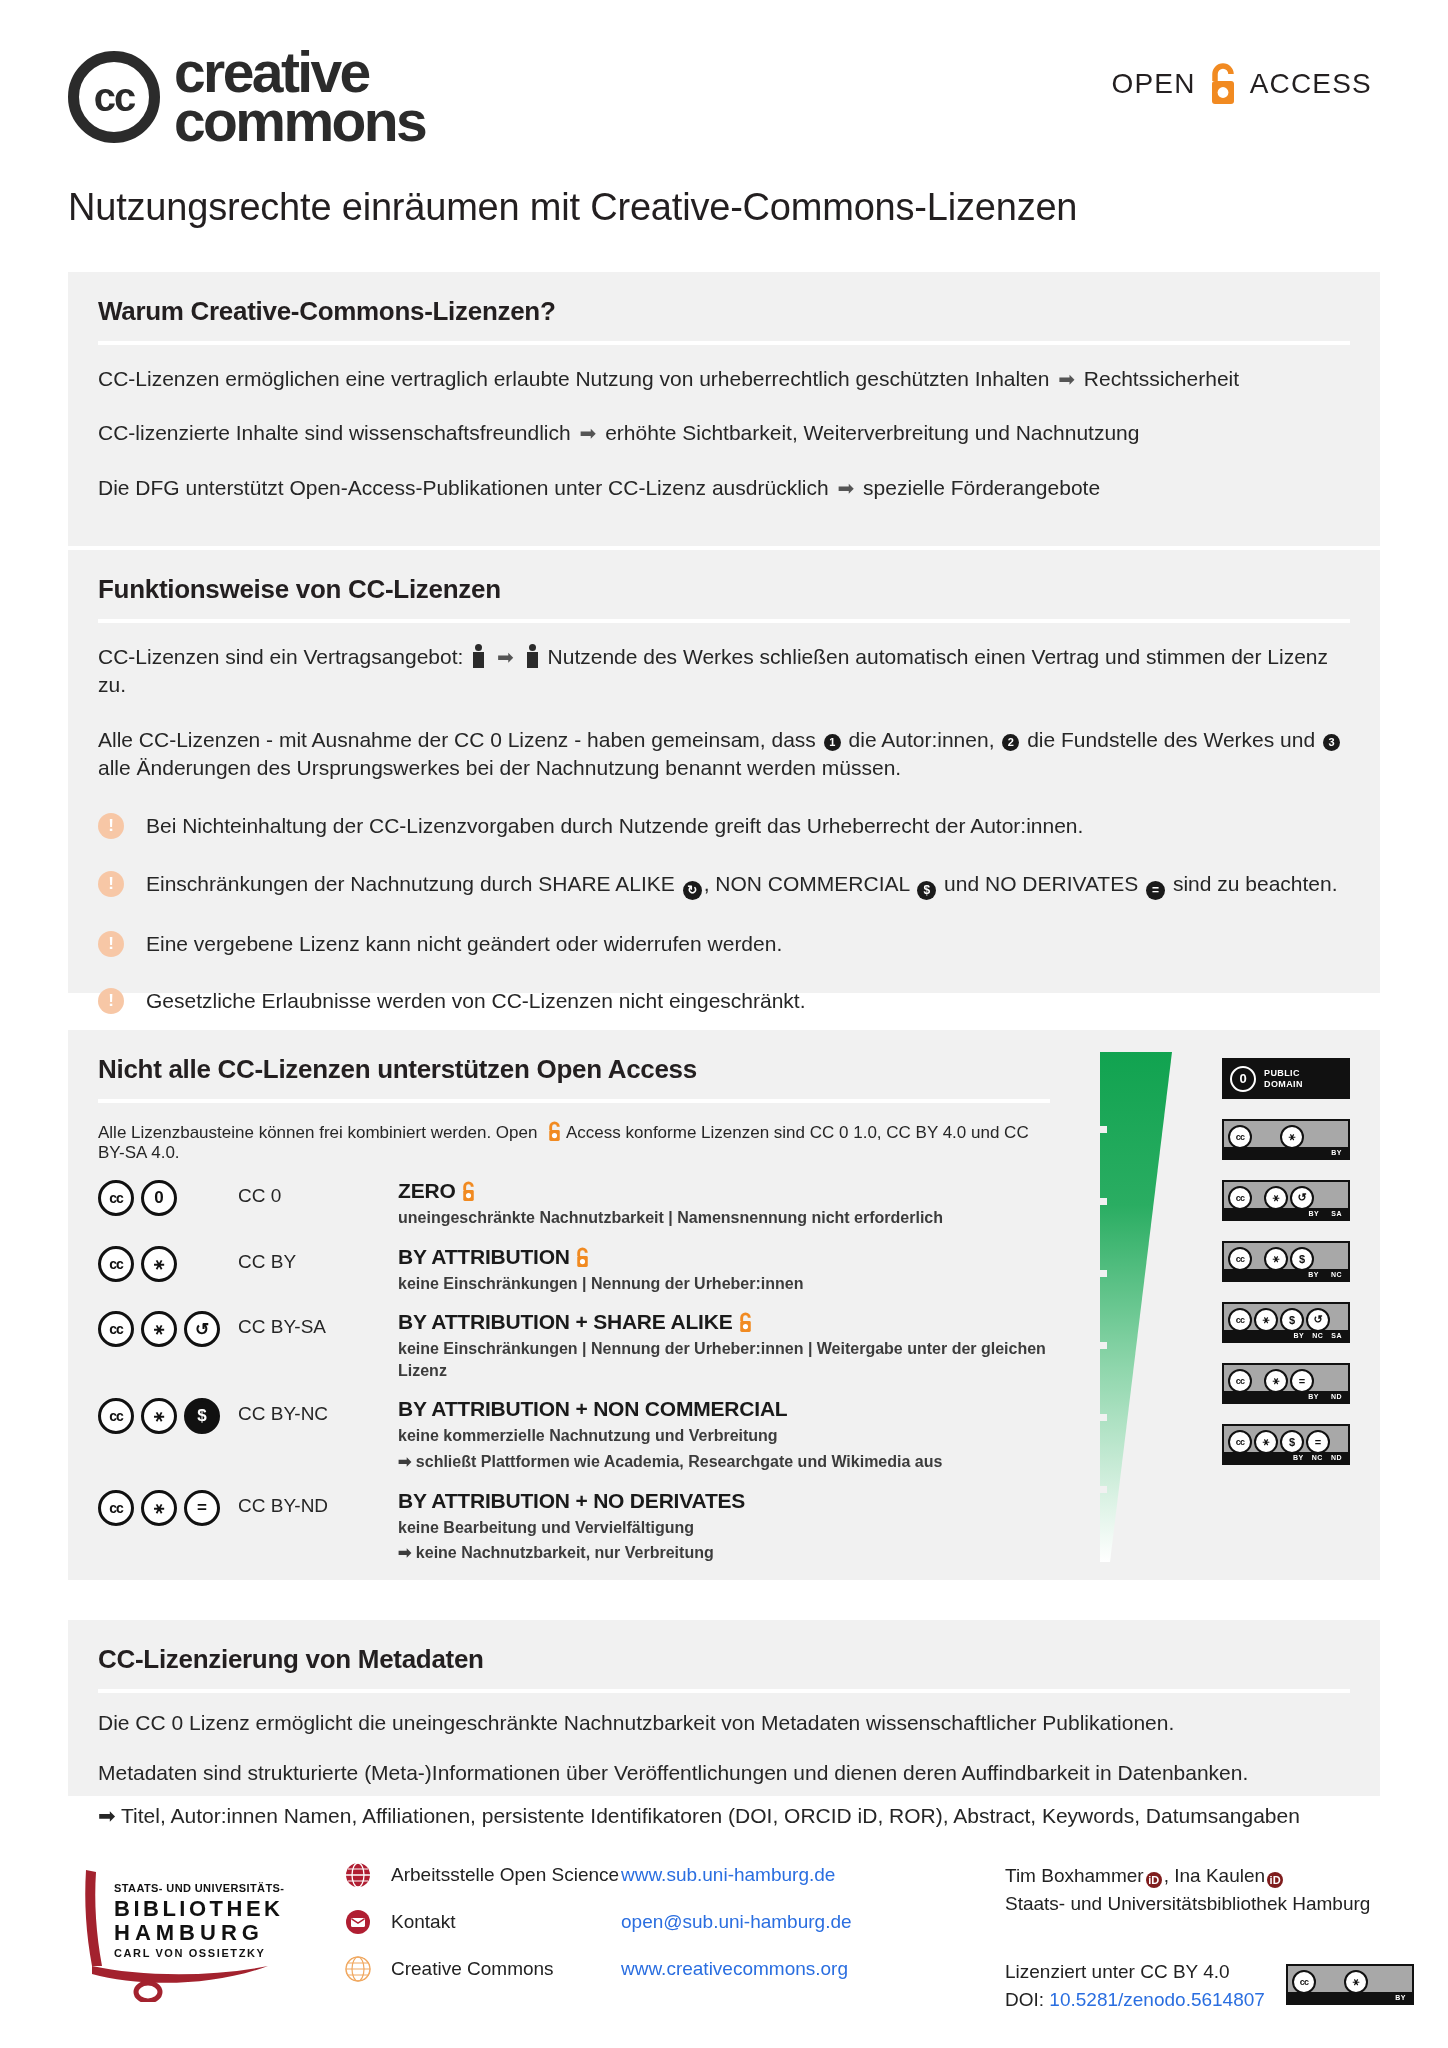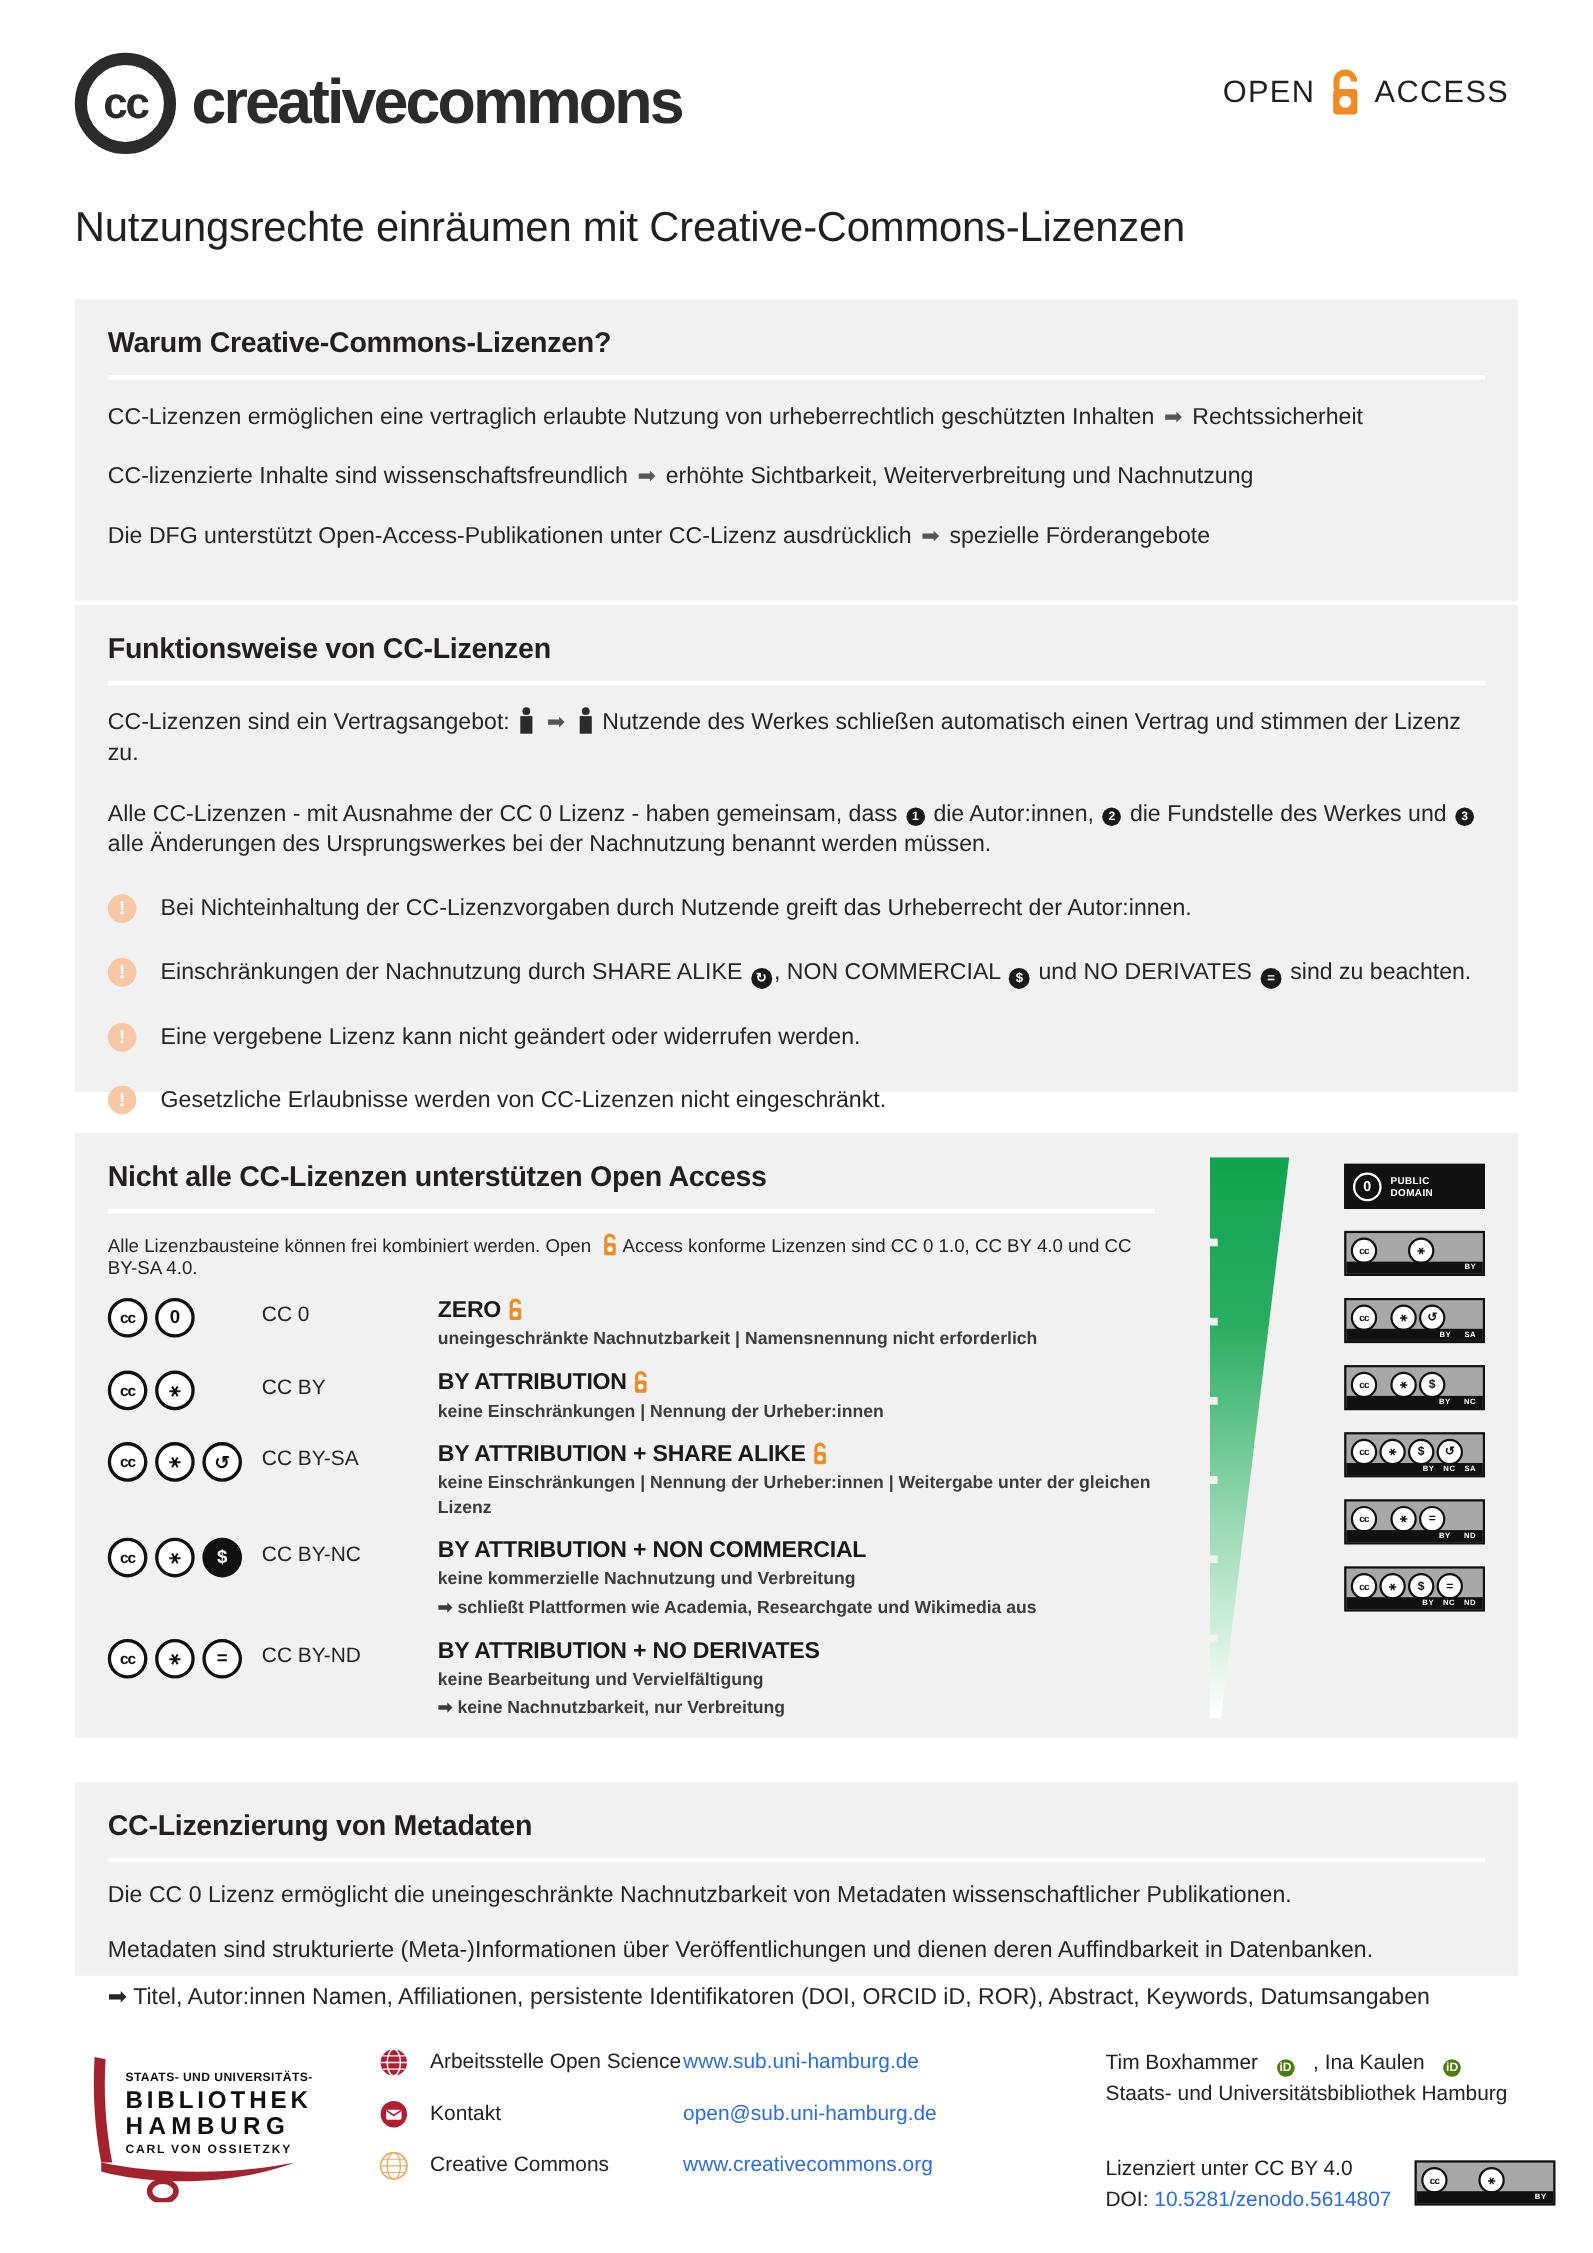--- a/index.html
+++ b/index.html
@@ -13,21 +13,21 @@
     position:relative;
   }
   .page{position:relative;width:1448px;height:2048px;}
 
   
   .header{position:absolute;left:0;top:0;width:1448px;height:250px;}
   .cc-logo{position:absolute;left:68px;top:48px;display:flex;align-items:center;gap:14px;}
   .cc-logo .cc-circle{width:92px;height:92px;border-radius:50%;border:11px solid #2b2b2b;
      display:flex;align-items:center;justify-content:center;box-sizing:border-box;}
   .cc-logo .cc-circle span{font-size:40px;font-weight:bold;letter-spacing:-2px;color:#2b2b2b;line-height:1;}
-  .cc-wordmark{display:flex;flex-direction:row;line-height:0.86;}
+  .cc-wordmark{display:flex;flex-direction:column;line-height:0.86;}
   .cc-wordmark span{font-size:57px;font-weight:bold;letter-spacing:-2.6px;color:#2b2b2b;}
 
   .oa-badge{position:absolute;right:76px;top:62px;display:flex;align-items:center;gap:12px;}
   .oa-badge .oa-txt{font-size:28px;letter-spacing:1.2px;color:#231f20;}
   .oa-lock{width:30px;height:44px;position:relative;display:inline-block;}
 
   .doc-title{position:absolute;left:68px;top:186px;font-size:38px;color:#231f20;letter-spacing:-0.2px;}
 
   
   .sec{position:absolute;left:68px;width:1312px;background:#f1f1f1;box-sizing:border-box;}
@@ -92,22 +92,22 @@
   
   .footer{position:absolute;left:0;bottom:0;width:1448px;height:210px;}
   .sub-logo{position:absolute;left:78px;top:24px;width:210px;}
   .contact{position:absolute;left:345px;top:24px;}
   .crow{display:flex;align-items:center;margin-bottom:21px;}
   .cicon{width:26px;height:26px;border-radius:50%;margin-right:20px;flex:0 0 auto;}
   .clabel{width:230px;font-size:19px;color:#222;}
   .clink{font-size:19px;color:#2a6ee0;}
   .credit{position:absolute;left:1005px;top:24px;}
   .credit .cl{font-size:19px;color:#222;line-height:1.45;}
-  .orcid{display:inline-block;width:16px;height:16px;border-radius:50%;background:#4d7c0f;color:#fff;
-     font-size:11px;font-weight:bold;line-height:16px;text-align:center;vertical-align:-2px;margin:0 17px;}
+  .orcid{display:inline-block;width:16px;height:16px;border-radius:50%;background:#7f1d1d;color:#fff;
+     font-size:11px;font-weight:bold;line-height:16px;text-align:center;vertical-align:-2px;margin:0 2px;}
   .lic-foot{position:absolute;left:1005px;top:120px;font-size:19px;color:#222;line-height:1.45;}
   .doi-link{color:#2a6ee0;}
   .foot-badge{position:absolute;left:1286px;top:126px;}
 </style>
 </head>
 <body>
 
 <div class="page">
 
   <div class="header">

